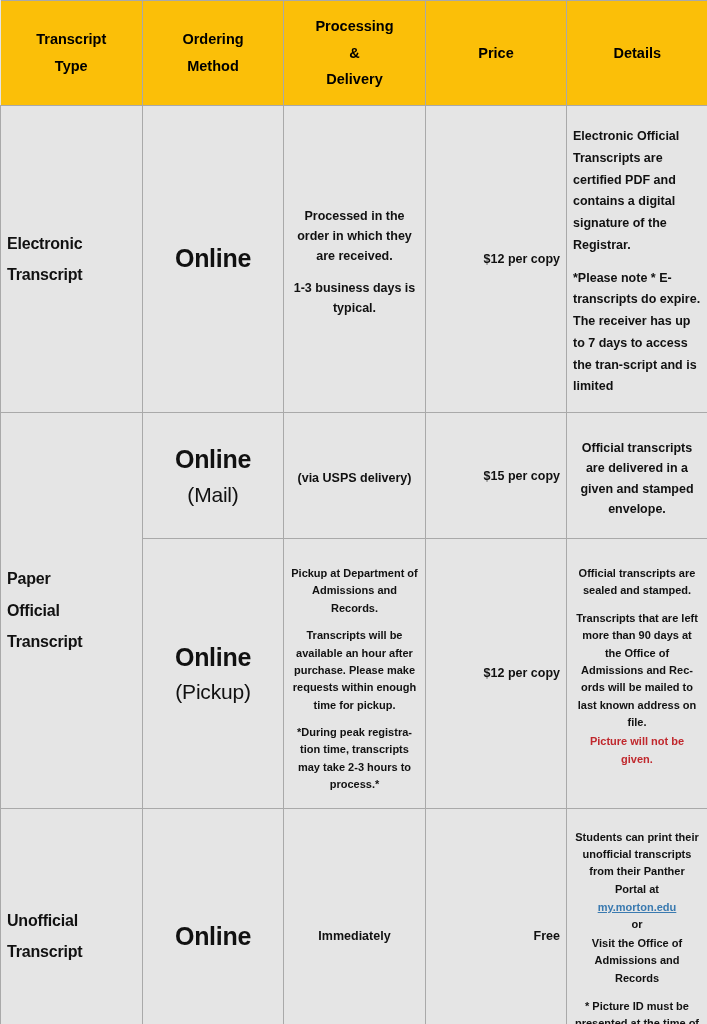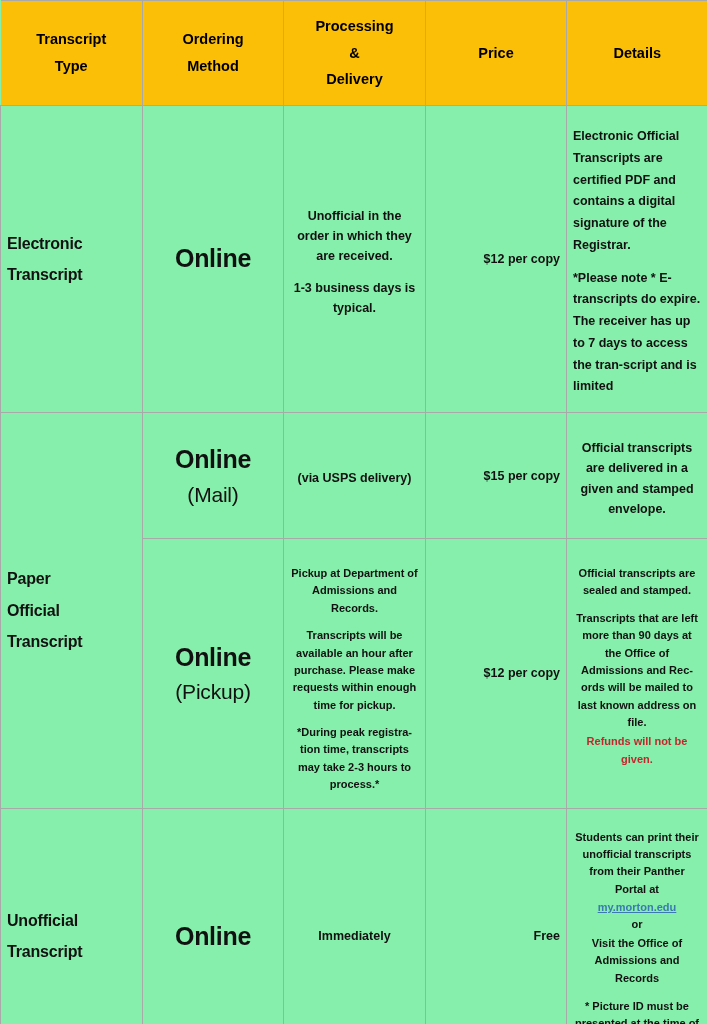--- a/index.html
+++ b/index.html
@@ -12,21 +12,21 @@
     height: 1024px;
     font-family: "Liberation Sans", sans-serif;
     color: #111111;
     overflow: hidden;
   }
 
   .sheet {
     width: 707px;
     height: 1024px;
     position: relative;
-    background: #86efac;
+    background: #e5e5e5;
     box-sizing: border-box;
   }
 
   table.transcript-table {
     width: 707px;
     height: 1024px;
     border-collapse: collapse;
     table-layout: fixed;
   }
 
@@ -184,21 +184,21 @@
 
       <tr style="height:307px;">
         <td class="cell-type">
           <span class="ln">Electronic</span>
           <span class="ln">Transcript</span>
         </td>
         <td class="cell-method">
           <span class="method-main">Online</span>
         </td>
         <td class="cell-body">
-          <p>Unofficial in the order in which they are received.</p>
+          <p>Processed in the order in which they are received.</p>
           <p>1-3 business days is typical.</p>
         </td>
         <td class="cell-price">
           <span>$12 per copy</span>
         </td>
         <td class="cell-body leftish" style="vertical-align:top;padding-top:14px;">
           <p>Electronic  Official Transcripts are certified PDF and contains a digital signature of the Registrar.</p>
           <p>*Please note * E-transcripts do expire. The receiver has up to 7 days to access the tran-script and is limited</p>
         </td>
       </tr>
@@ -233,21 +233,21 @@
           <p>Pickup at Department of Admissions and Records.</p>
           <p>Transcripts will be available an hour after purchase. Please make requests within enough time for pickup.</p>
           <p>*During peak registra-tion time, transcripts may take 2-3 hours to process.*</p>
         </td>
         <td class="cell-price">
           <span>$12 per copy</span>
         </td>
         <td class="cell-body small" style="vertical-align:top;padding-top:20px;">
           <p>Official transcripts are sealed and stamped.</p>
           <p style="margin-bottom:2px;">Transcripts that are left more than 90 days at the Office of Admissions and Rec-ords will be mailed to last known address on file.</p>
-          <span class="note-red">Refunds will not be given.</span>
+          <span class="note-red">Picture will not be given.</span>
         </td>
       </tr>
 
       <tr style="height:237px;">
         <td class="cell-type">
           <span class="ln">Unofficial</span>
           <span class="ln">Transcript</span>
         </td>
         <td class="cell-method">
           <span class="method-main">Online</span>

